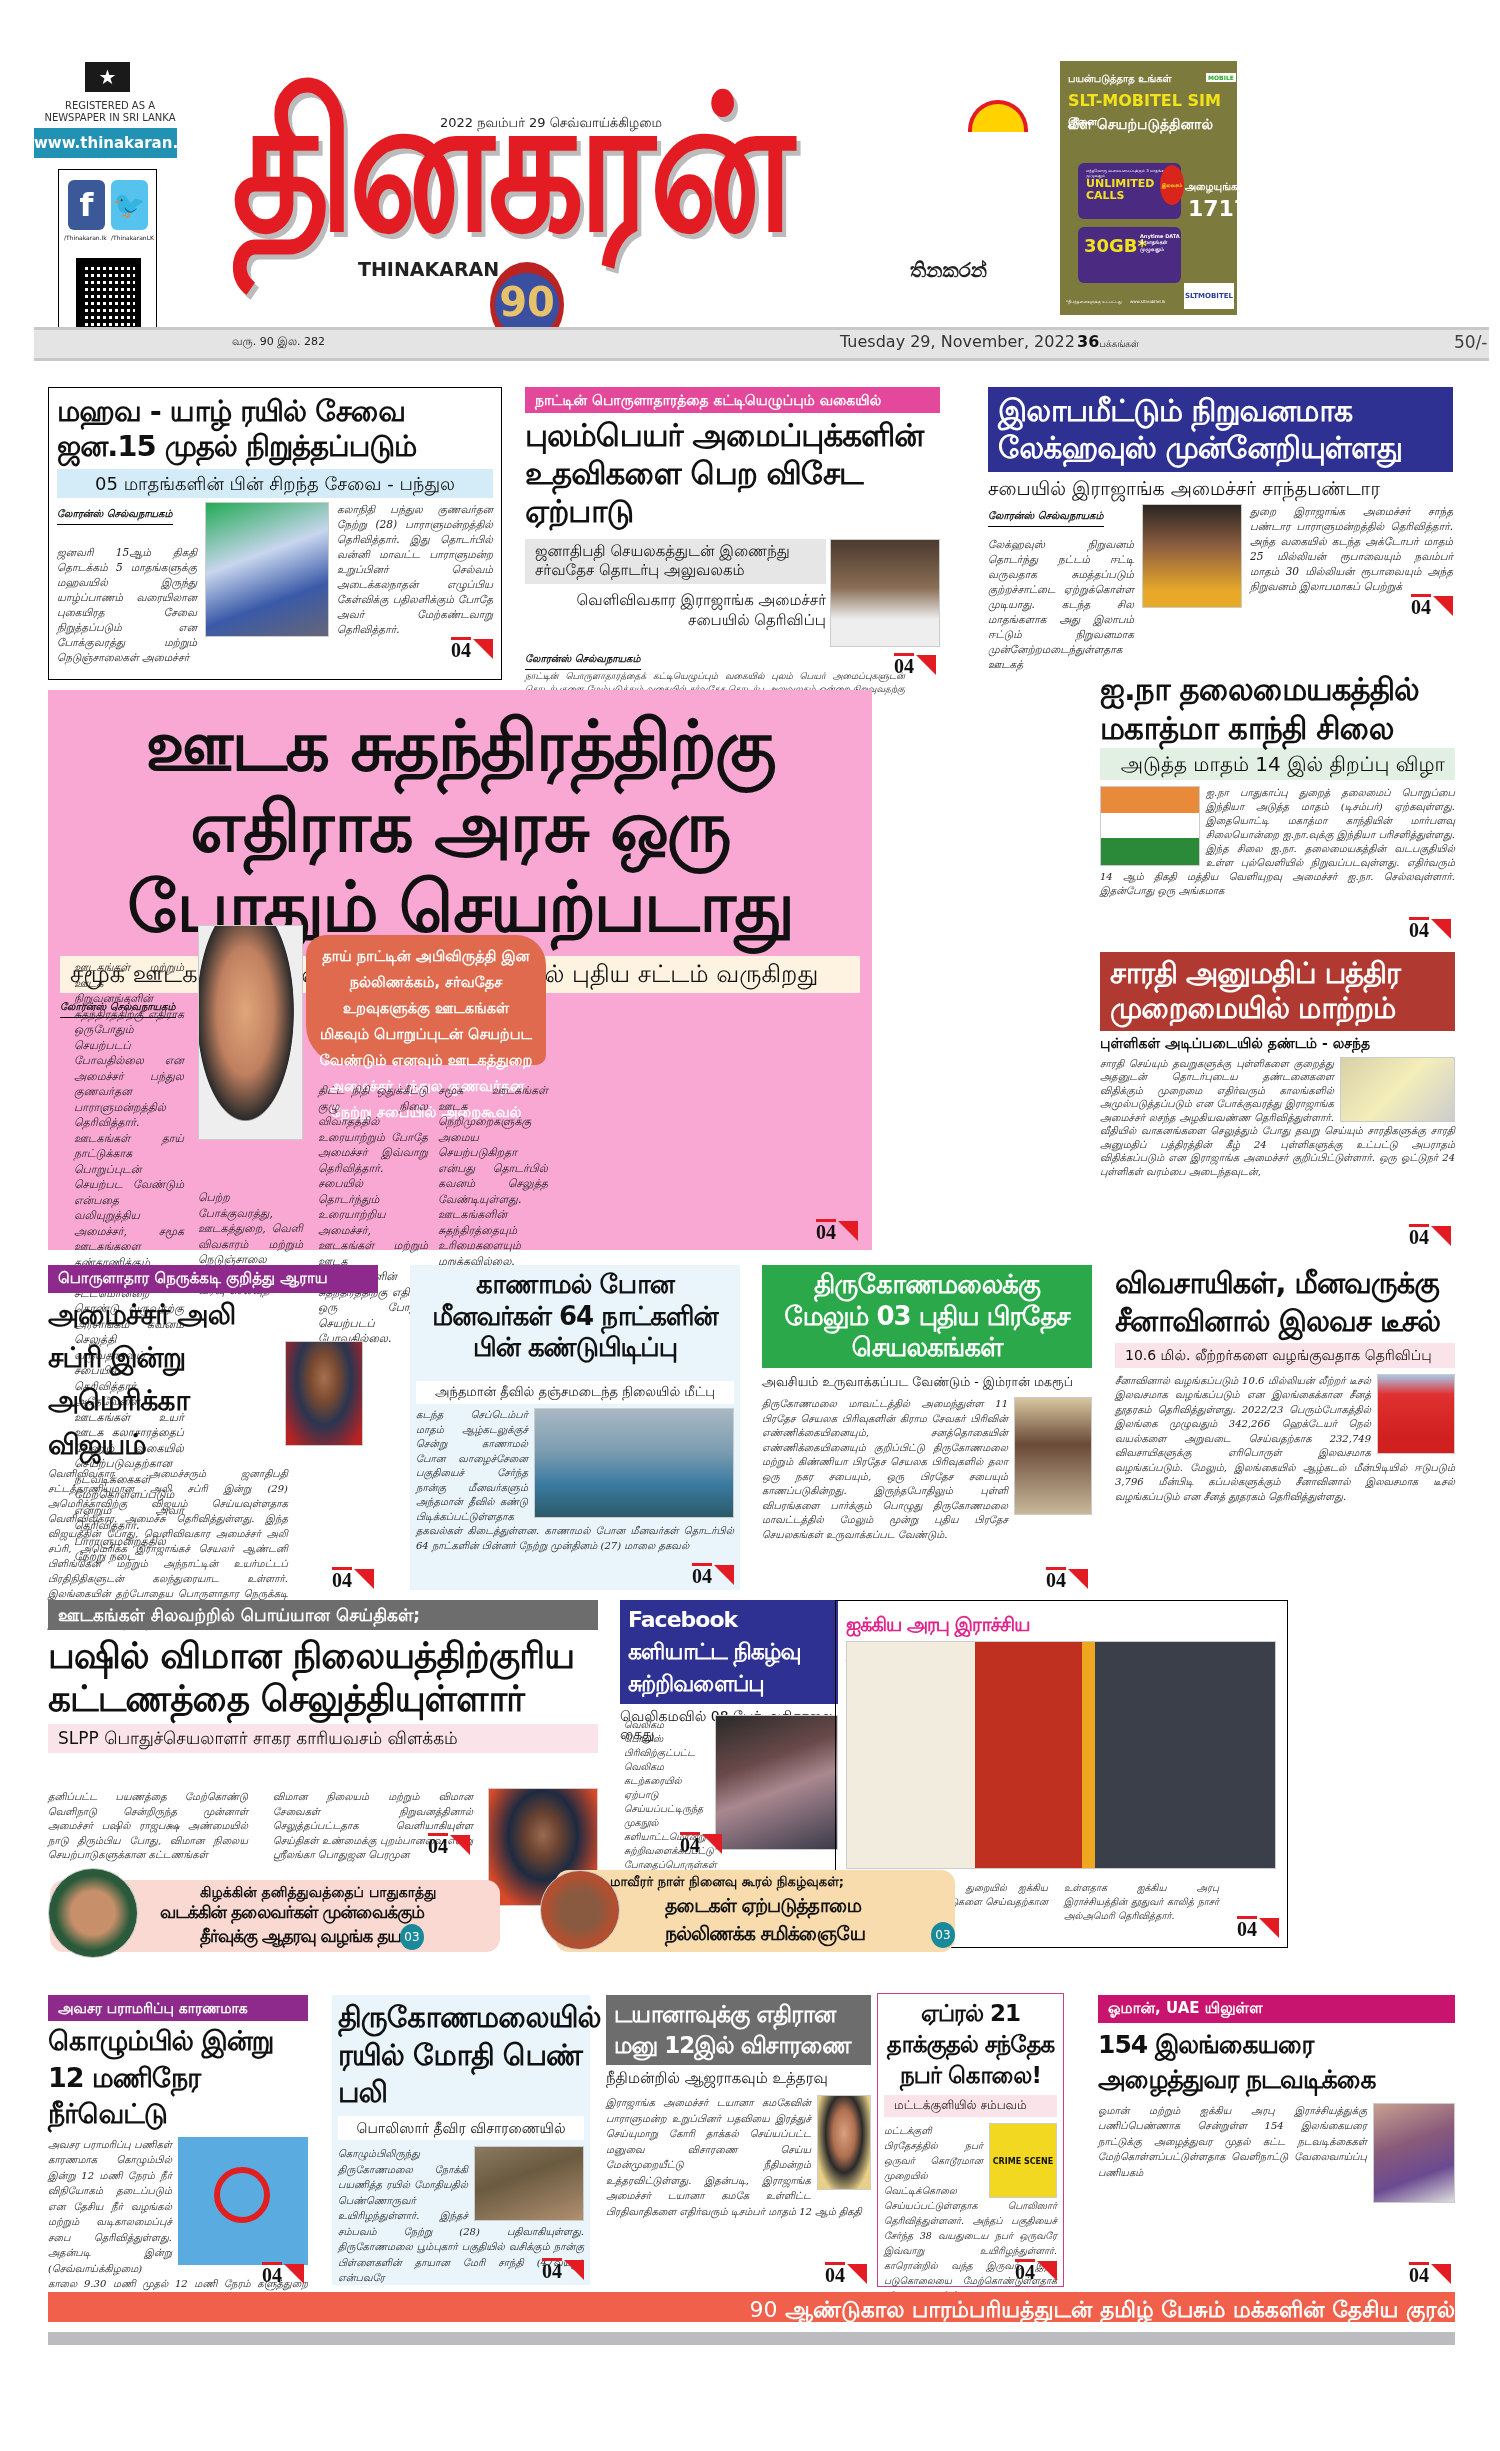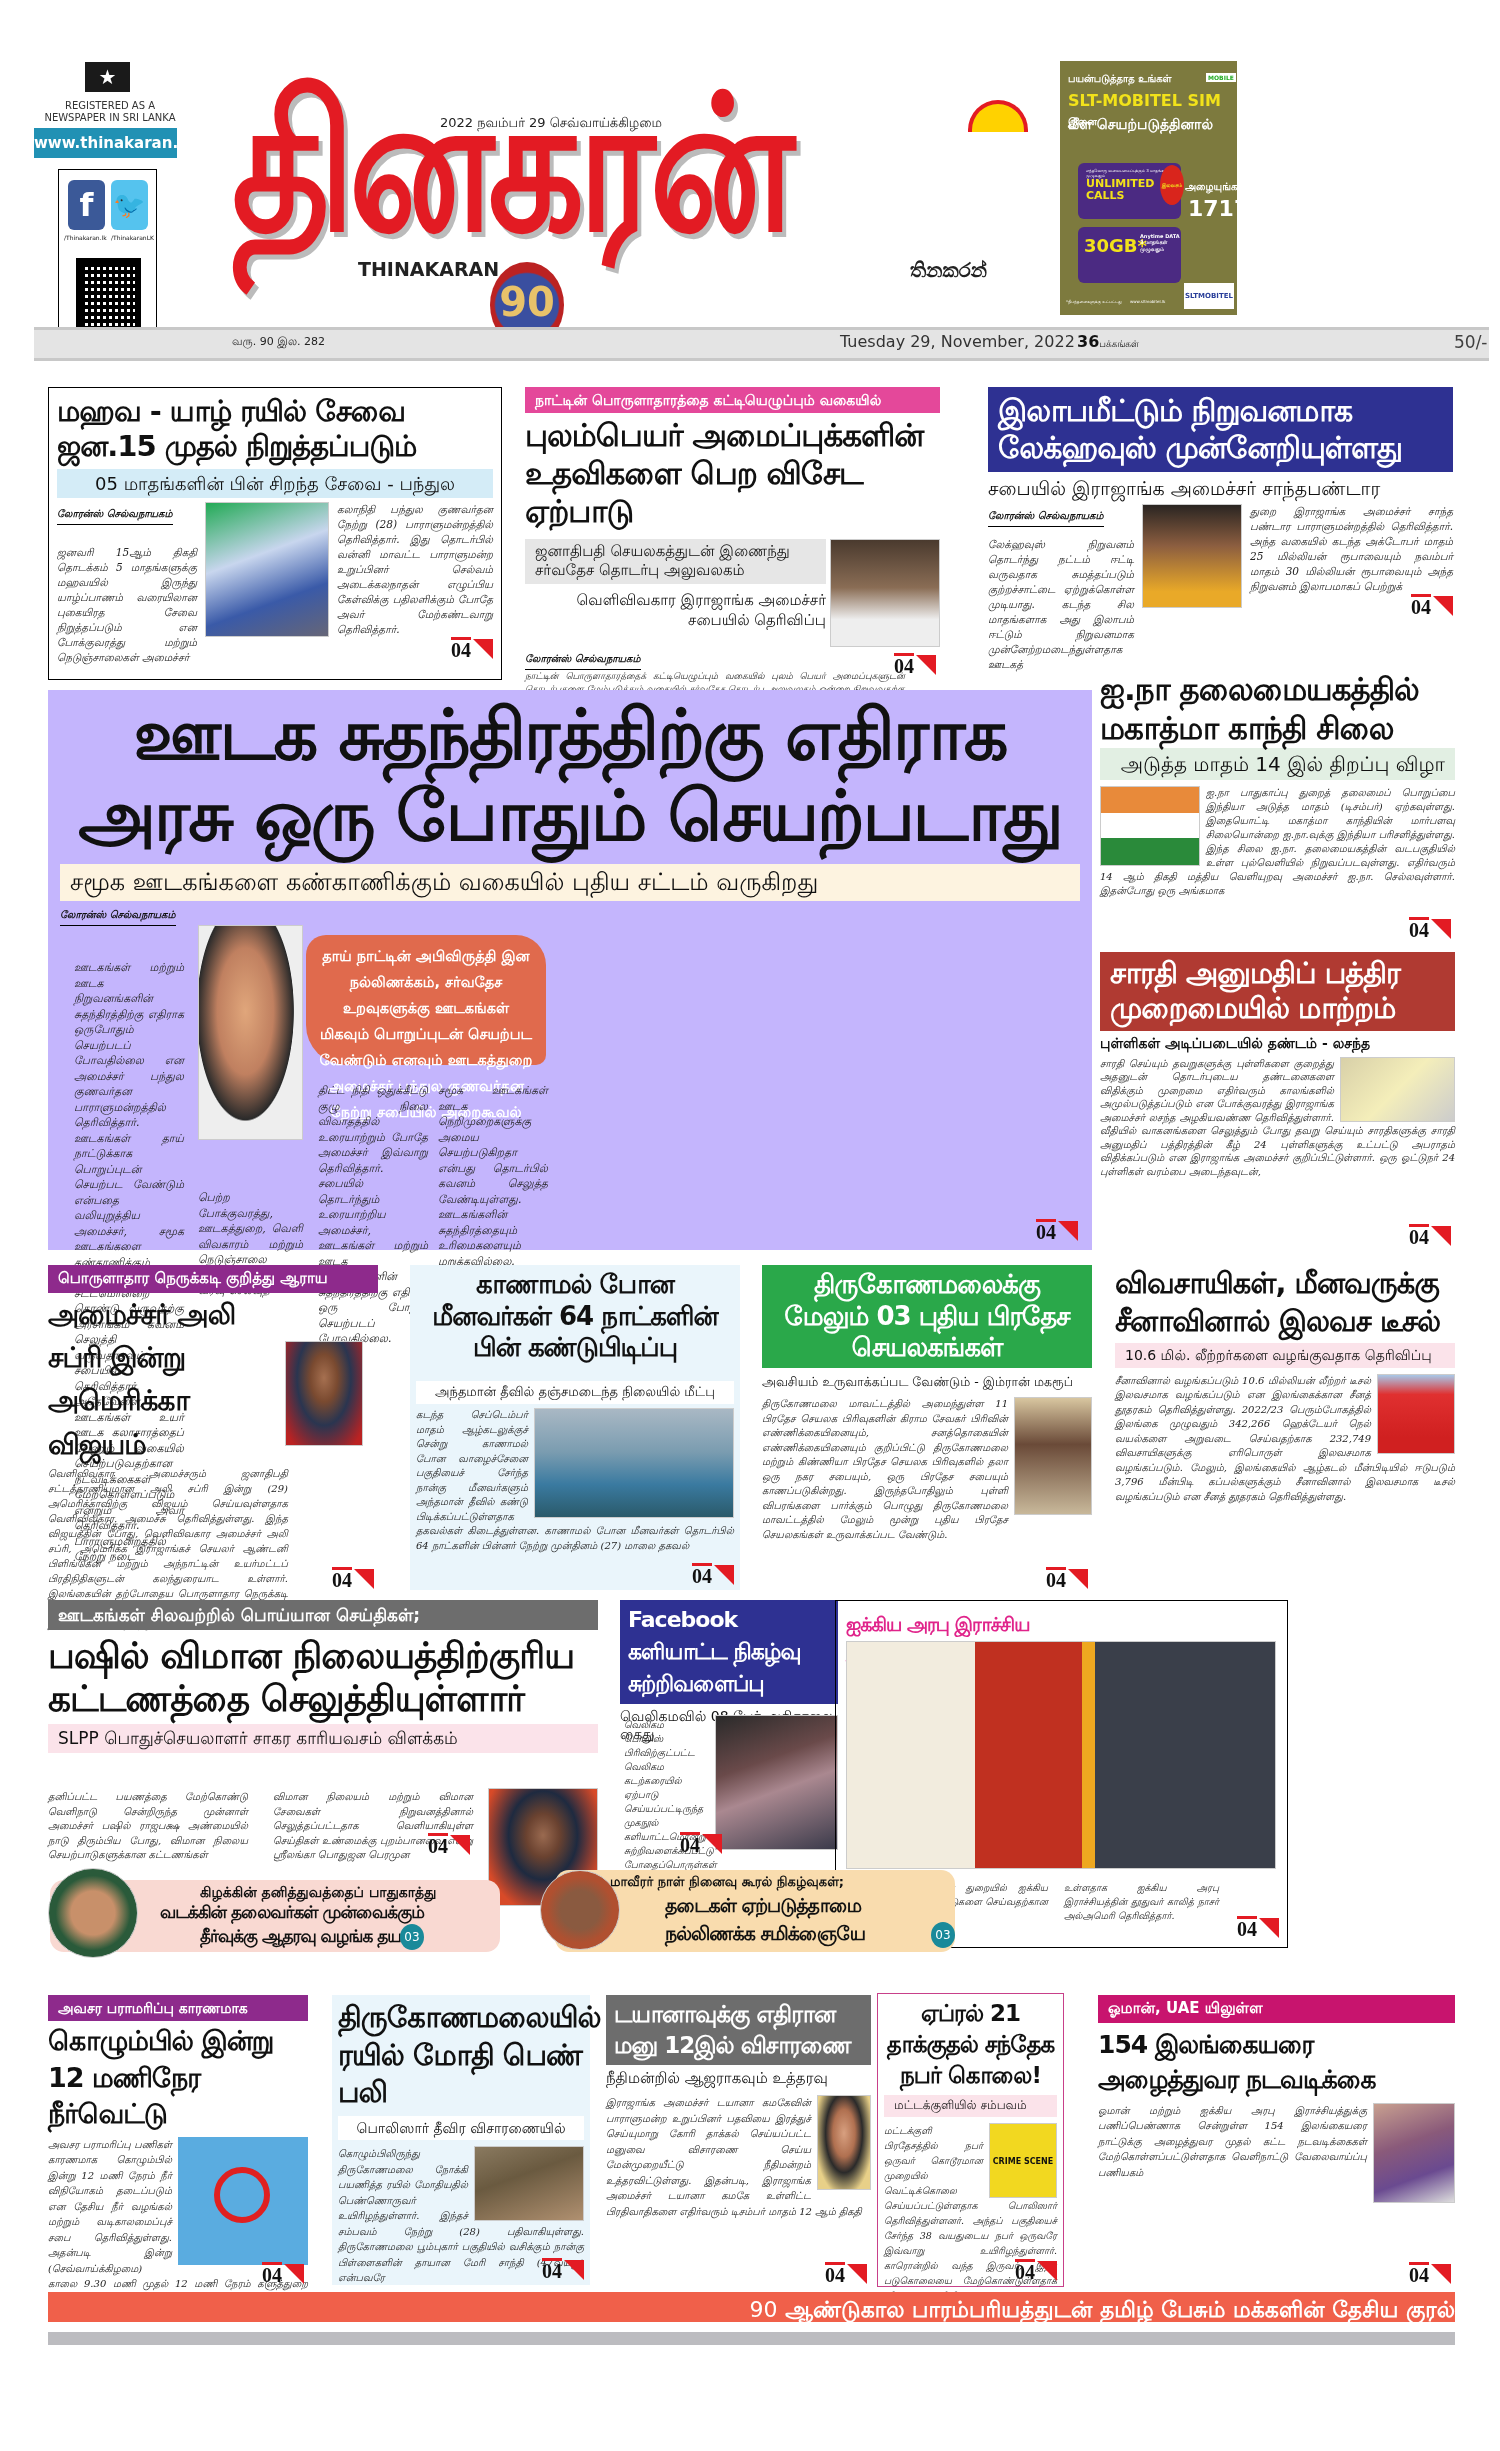--- a/index.html
+++ b/index.html
@@ -118,21 +118,21 @@
     <div style="flex:1">
       <div class="body-txt">துறை இராஜாங்க அமைச்சர் சாந்த பண்டார பாராளுமன்றத்தில் தெரிவித்தார். அந்த வகையில் கடந்த அக்டோபர் மாதம் 25 மில்லியன் ரூபாவையும் நவம்பர் மாதம் 30 மில்லியன் ரூபாவையும் அந்த நிறுவனம் இலாபமாகப் பெற்றுக்</div>
       <div class="cont" style="justify-content:flex-end">
           <span>04</span>
           <i class="tri"></i>
         </div>
     </div>
   </div>
 </div>
 
-<div class="abs" style="left:48px;top:690px;width:1044px;height:560px;background:#c4b5fd;padding:5px 12px">
+<div class="abs" style="left:48px;top:690px;width:824px;height:560px;background:#f9a8d4;padding:16px 12px">
   <div class="hl" style="font-size:70px;line-height:1.15;text-align:center;letter-spacing:-2px">ஊடக சுதந்திரத்திற்கு எதிராக அரசு ஒரு போதும் செயற்படாது</div>
   <div class="sub" style="background:#fdf3e0;font-size:24px;margin-top:8px">சமூக ஊடகங்களை கண்காணிக்கும் வகையில் புதிய சட்டம் வருகிறது</div>
   <div class="byline" style="margin-top:8px">லோரன்ஸ் செல்வநாயகம்</div>
   <div class="body-txt" style="position:absolute;left:26px;top:270px;width:110px;font-size:11px;line-height:15.5px">ஊடகங்கள் மற்றும் ஊடக நிறுவனங்களின் சுதந்திரத்திற்கு எதிராக ஒருபோதும் செயற்படப் போவதில்லை என அமைச்சர் பந்துல குணவர்தன பாராளுமன்றத்தில் தெரிவித்தார். ஊடகங்கள் தாய் நாட்டுக்காக பொறுப்புடன் செயற்பட வேண்டும் என்பதை வலியுறுத்திய அமைச்சர், சமூக ஊடகங்களை கண்காணிக்கும் வகையிலான சட்டமொன்றை கொண்டு வருவதற்கு அரசாங்கம் கவனம் செலுத்தி வருவதாகவும் சபையில் தெரிவித்தார். அதேவேளை, ஊடகங்கள் உயர் ஊடக கலாசாரத்தைப் பேணும் வகையில் செயற்படுவதற்கான நடவடிக்கைகள் மேற்கொள்ளப்படும் என்றும் அவர் தெரிவித்தார். பாராளுமன்றத்தில் நேற்று நடை</div>
   <div class="photo" style="position:absolute;left:150px;top:235px;width:105px;height:215px;background:radial-gradient(ellipse at 45% 40%,#e0a67b 0%,#c08060 35%,#2a2a2a 60%,#eee 61%)"></div>
   <div style="position:absolute;left:258px;top:245px;width:240px;height:130px;background:#e06a4d;color:#fff;font-weight:bold;font-size:14.5px;line-height:26px;text-align:center;padding:8px 10px;border-radius:20px 30px 10px 40px">தாய் நாட்டின் அபிவிருத்தி இன நல்லிணக்கம், சர்வதேச உறவுகளுக்கு ஊடகங்கள் மிகவும் பொறுப்புடன் செயற்பட வேண்டும் எனவும் ஊடகத்துறை அமைச்சர் பந்துல குணவர்தன நேற்று சபையில் அறைகூவல்</div>
   <div class="body-txt" style="position:absolute;left:150px;top:500px;width:105px;font-size:11px;line-height:15.5px">பெற்ற போக்குவரத்து, ஊடகத்துறை, வெளி விவகாரம் மற்றும் நெடுஞ்சாலை அமைச்சுக்களுக்கான வரவு செலவுத்</div>
   <div class="body-txt" style="position:absolute;left:270px;top:393px;width:110px;font-size:11px;line-height:15.5px">திட்ட நிதி ஒதுக்கீட்டு குழு நிலை விவாதத்தில் உரையாற்றும் போதே அமைச்சர் இவ்வாறு தெரிவித்தார். சபையில் தொடர்ந்தும் உரையாற்றிய அமைச்சர், ஊடகங்கள் மற்றும் ஊடக நிறுவனங்களின் சுதந்திரத்திற்கு எதிராக ஒரு போதும் செயற்படப் போவதில்லை.</div>
   <div class="body-txt" style="position:absolute;left:390px;top:393px;width:110px;font-size:11px;line-height:15.5px">சமூக ஊடகங்கள் ஊடக நெறிமுறைகளுக்கு அமைய செயற்படுகிறதா என்பது தொடர்பில் கவனம் செலுத்த வேண்டியுள்ளது. ஊடகங்களின் சுதந்திரத்தையும் உரிமைகளையும் மறுக்கவில்லை. ஊடகச் சுதந்திரத்திற்கு எதிராக செயற்படும் போது எதிர்கொள்ள நேரும்</div>
   <div class="cont" style="position:absolute;right:14px;bottom:8px">

